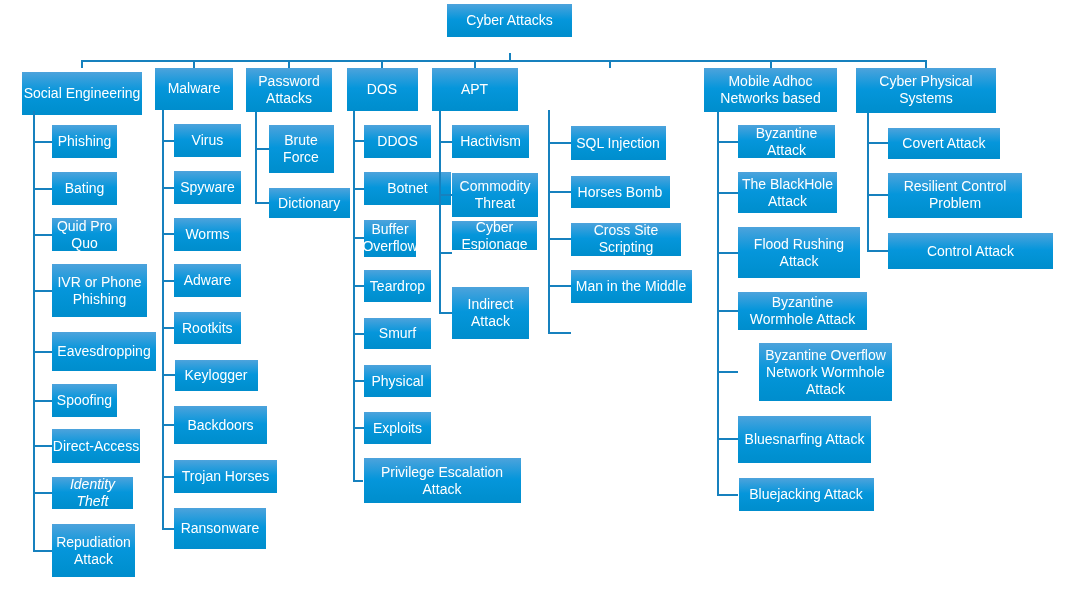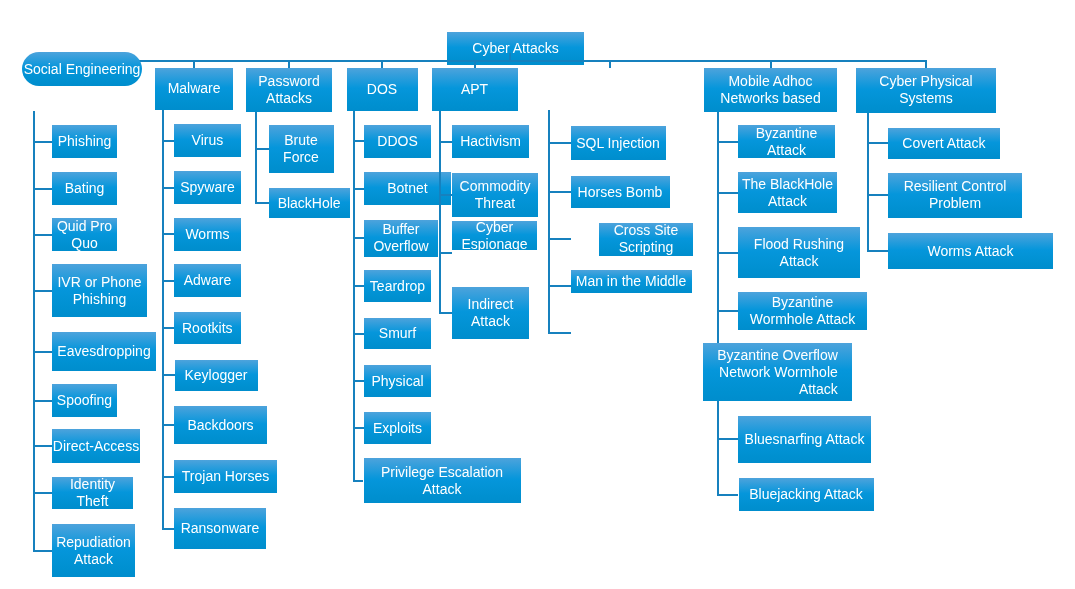--- a/index.html
+++ b/index.html
@@ -14,28 +14,28 @@
   .node .lbl{display:block;white-space:pre;}
   .line{position:absolute;background:#1681BE;}
   .vline{width:2px;}
   .hline{height:2px;}
 </style>
 </head>
 <body>
 
 <div id="chart">
 
-  <div class="node node-root" style="left:447px;top:32px;width:137px;height:33px;justify-content:center;">
+  <div class="node node-root" style="left:447px;top:4px;width:125px;height:33px;justify-content:center;">
       <span class="lbl">Cyber Attacks</span>
     </div>
   <div class="line vline" style="left:508.5px;top:53px;height:9px;"></div>
   <div class="line hline" style="left:81px;top:60px;width:846px;"></div>
 
   <div class="line vline" style="left:81px;top:60px;height:8px;"></div>
-  <div class="node node-branch" style="left:22px;top:52px;width:120px;height:34px;border-radius:17px;">
+  <div class="node node-branch" style="left:22px;top:72px;width:120px;height:43px;">
       <span class="lbl">Social Engineering</span>
     </div>
   <div class="line vline" style="left:33px;top:111px;height:440.5px;"></div>
   <div class="line hline" style="left:33px;top:140.5px;width:19px;"></div>
   <div class="node node-leaf" style="left:52px;top:125px;width:65px;height:33px;">
       <span class="lbl">Phishing</span>
     </div>
   <div class="line hline" style="left:33px;top:187.5px;width:19px;"></div>
   <div class="node node-leaf" style="left:52px;top:172px;width:65px;height:33px;">
       <span class="lbl">Bating</span>
@@ -56,21 +56,21 @@
     </div>
   <div class="line hline" style="left:33px;top:399.5px;width:19px;"></div>
   <div class="node node-leaf" style="left:52px;top:384px;width:65px;height:33px;">
       <span class="lbl">Spoofing</span>
     </div>
   <div class="line hline" style="left:33px;top:445px;width:19px;"></div>
   <div class="node node-leaf" style="left:52px;top:429px;width:88px;height:34px;">
       <span class="lbl">Direct-Access</span>
     </div>
   <div class="line hline" style="left:33px;top:492px;width:19px;"></div>
-  <div class="node node-leaf" style="left:52px;top:477px;width:81px;height:32px;">
+  <div class="node node-leaf" style="left:52px;top:477px;width:81px;height:32px;font-style:italic;">
       <span class="lbl">Identity
 Theft</span>
     </div>
   <div class="line hline" style="left:33px;top:549.5px;width:19px;"></div>
   <div class="node node-leaf" style="left:52px;top:524px;width:83px;height:53px;">
       <span class="lbl">Repudiation
 Attack</span>
     </div>
 
   <div class="line vline" style="left:193.1px;top:60px;height:7.6px;"></div>
@@ -121,38 +121,38 @@
 Attacks</span>
     </div>
   <div class="line vline" style="left:255px;top:112px;height:92px;"></div>
   <div class="line hline" style="left:255px;top:148px;width:13.5px;"></div>
   <div class="node node-leaf" style="left:268.5px;top:125px;width:65px;height:48px;">
       <span class="lbl">Brute
 Force</span>
     </div>
   <div class="line hline" style="left:255px;top:202px;width:13.5px;"></div>
   <div class="node node-leaf" style="left:268.5px;top:188px;width:81.3px;height:30px;">
-      <span class="lbl">BlackHole</span>
+      <span class="lbl">Dictionary</span>
     </div>
 
   <div class="line vline" style="left:381px;top:60px;height:8px;"></div>
   <div class="node node-branch" style="left:346.5px;top:68px;width:71px;height:43px;">
       <span class="lbl">DOS</span>
     </div>
   <div class="line vline" style="left:352.6px;top:111px;height:370.5px;"></div>
   <div class="line hline" style="left:352.6px;top:140px;width:11.4px;"></div>
   <div class="node node-leaf" style="left:364px;top:124.5px;width:67px;height:33px;">
       <span class="lbl">DDOS</span>
     </div>
   <div class="line hline" style="left:352.6px;top:187.5px;width:11.4px;"></div>
   <div class="node node-leaf" style="left:364px;top:172px;width:87px;height:33px;">
       <span class="lbl">Botnet</span>
     </div>
   <div class="line hline" style="left:352.6px;top:237px;width:11.4px;"></div>
-  <div class="node node-leaf" style="left:364px;top:219.5px;width:74px;height:37px;">
+  <div class="node node-leaf" style="left:364px;top:219.5px;width:52px;height:37px;">
       <span class="lbl">Buffer
 Overflow</span>
     </div>
   <div class="line hline" style="left:352.6px;top:285px;width:11.4px;"></div>
   <div class="node node-leaf" style="left:364px;top:270px;width:67px;height:32px;">
       <span class="lbl">Teardrop</span>
     </div>
   <div class="line hline" style="left:352.6px;top:332.5px;width:11.4px;"></div>
   <div class="node node-leaf" style="left:364px;top:318px;width:67px;height:31px;">
       <span class="lbl">Smurf</span>
@@ -200,26 +200,26 @@
   <div class="line vline" style="left:547.5px;top:110px;height:224px;"></div>
   <div class="line hline" style="left:547.5px;top:142px;width:23px;"></div>
   <div class="node node-leaf" style="left:570.5px;top:126px;width:95px;height:34px;">
       <span class="lbl">SQL Injection</span>
     </div>
   <div class="line hline" style="left:547.5px;top:191px;width:23px;"></div>
   <div class="node node-leaf" style="left:570.5px;top:176px;width:99px;height:32px;">
       <span class="lbl">Horses Bomb</span>
     </div>
   <div class="line hline" style="left:547.5px;top:238px;width:23.5px;"></div>
-  <div class="node node-leaf" style="left:599px;top:222.5px;width:94px;height:33px;">
+  <div class="node node-leaf" style="left:571px;top:222.5px;width:110px;height:33px;">
       <span class="lbl">Cross Site
 Scripting</span>
     </div>
   <div class="line hline" style="left:547.5px;top:285px;width:23px;"></div>
-  <div class="node node-leaf" style="left:570.5px;top:269.5px;width:121px;height:23px;">
+  <div class="node node-leaf" style="left:570.5px;top:269.5px;width:121px;height:33px;">
       <span class="lbl">Man in the Middle</span>
     </div>
   <div class="line hline" style="left:547.5px;top:332px;width:23.5px;"></div>
 
   <div class="line vline" style="left:769.5px;top:60px;height:8px;"></div>
   <div class="node node-branch" style="left:704px;top:68px;width:133px;height:44px;">
       <span class="lbl">Mobile Adhoc
 Networks based</span>
     </div>
   <div class="line vline" style="left:716.8px;top:112px;height:383.5px;"></div>
@@ -237,21 +237,21 @@
   <div class="node node-leaf" style="left:738px;top:227px;width:122px;height:51px;">
       <span class="lbl">Flood Rushing
 Attack</span>
     </div>
   <div class="line hline" style="left:716.8px;top:310px;width:21.2px;"></div>
   <div class="node node-leaf" style="left:738px;top:292px;width:129px;height:38px;">
       <span class="lbl">Byzantine
 Wormhole Attack</span>
     </div>
   <div class="line hline" style="left:716.8px;top:371px;width:21.2px;"></div>
-  <div class="node node-leaf" style="left:703px;top:343px;width:149px;height:58px;text-align:right;">
+  <div class="node node-leaf" style="left:759px;top:343px;width:133px;height:58px;">
       <span class="lbl">Byzantine Overflow
 Network Wormhole
 Attack</span>
     </div>
   <div class="line hline" style="left:716.8px;top:438px;width:21.2px;"></div>
   <div class="node node-leaf" style="left:738px;top:415.5px;width:133px;height:47px;">
       <span class="lbl">Bluesnarfing Attack</span>
     </div>
   <div class="line hline" style="left:716.8px;top:493.5px;width:21.7px;"></div>
   <div class="node node-leaf" style="left:738.5px;top:478px;width:135px;height:33px;">
@@ -268,15 +268,15 @@
   <div class="node node-leaf" style="left:888px;top:127.5px;width:112px;height:31px;">
       <span class="lbl">Covert Attack</span>
     </div>
   <div class="line hline" style="left:867px;top:194px;width:21px;"></div>
   <div class="node node-leaf" style="left:888px;top:172.5px;width:134px;height:45px;">
       <span class="lbl">Resilient Control
 Problem</span>
     </div>
   <div class="line hline" style="left:867px;top:250px;width:21px;"></div>
   <div class="node node-leaf" style="left:888px;top:233px;width:165px;height:36px;">
-      <span class="lbl">Worms Attack</span>
+      <span class="lbl">Control Attack</span>
     </div>
 </div>
 
 </body></html>

